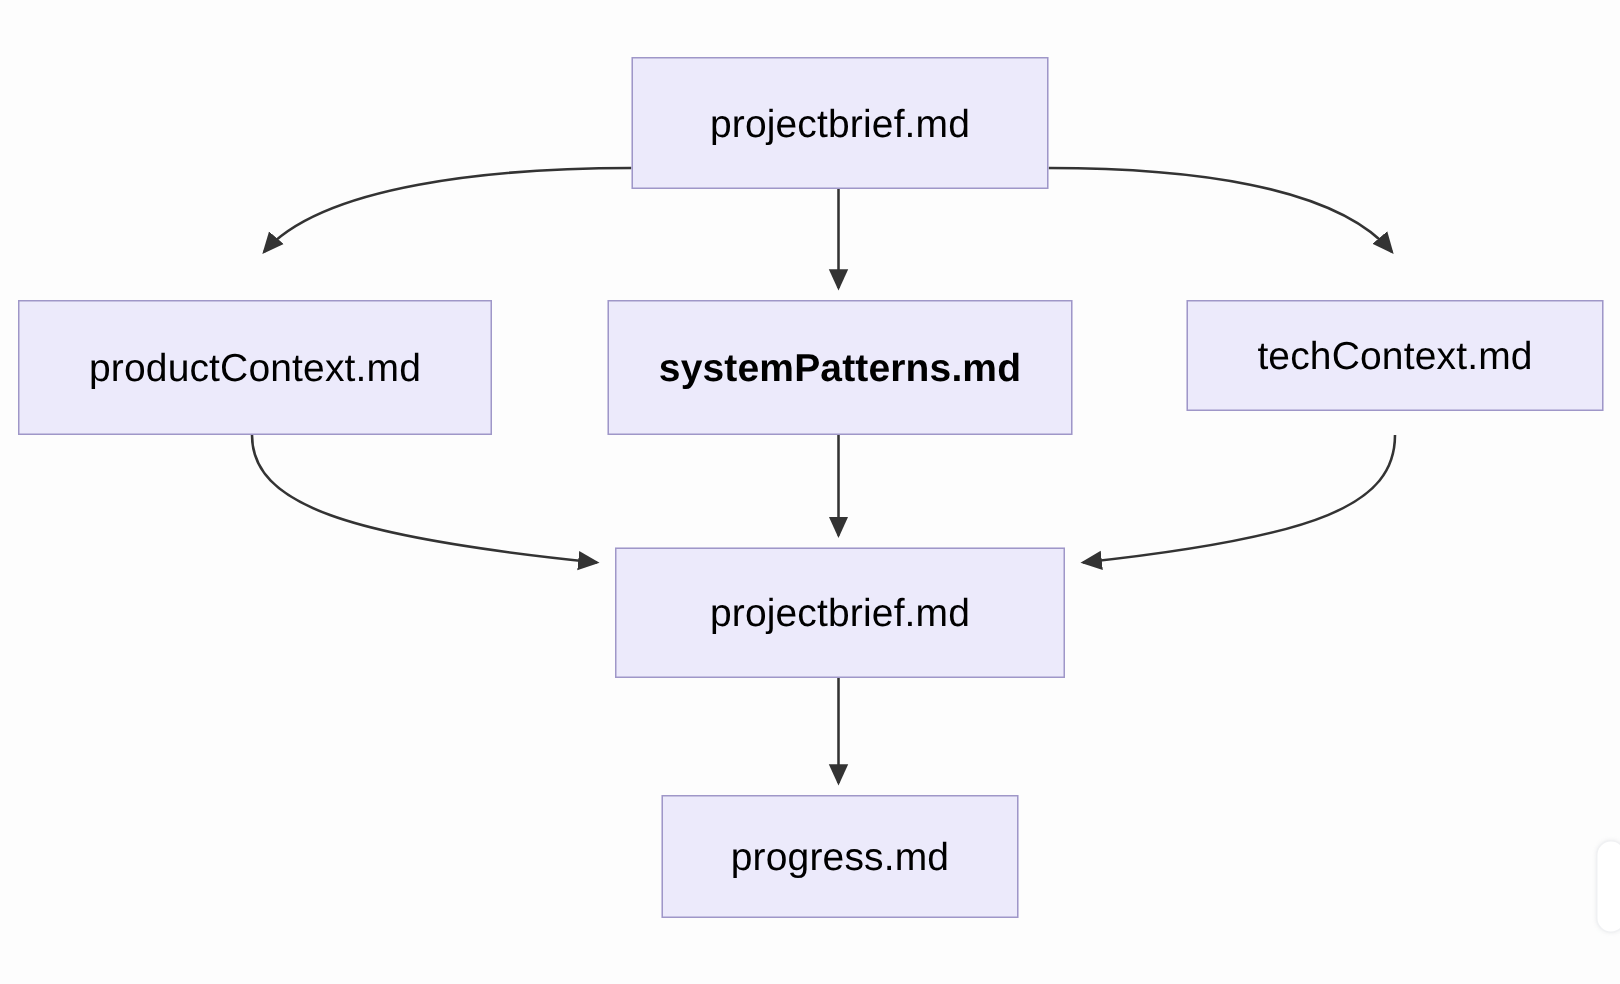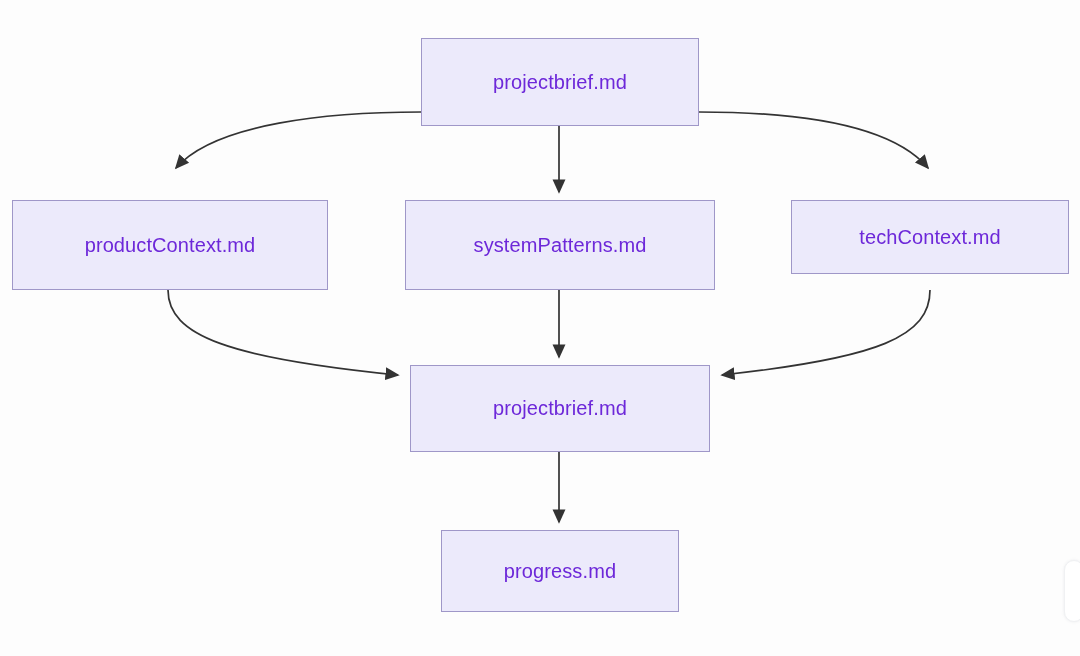--- a/index.html
+++ b/index.html
@@ -24,22 +24,22 @@
     pointer-events: none;
   }
   .node {
     position: absolute;
     box-sizing: border-box;
     background: #ECEAFB;
     border: 1.6px solid #9F97C8;
     display: flex;
     align-items: center;
     justify-content: center;
-    color: #6d28d9;
-    font-size: 20px;
+    color: #000000;
+    font-size: 26px;
     font-weight: 400;
     letter-spacing: 0.1px;
     white-space: nowrap;
   }
   .node-label {
     pointer-events: none;
   }
   #scrollbar-thumb {
     position: absolute;
     left: 1064px;
@@ -80,21 +80,21 @@
   </svg>
 
   <div class="node" style="left:421px; top:38px; width:278px; height:88px;">
     <span class="node-label">projectbrief.md</span>
   </div>
 
   <div class="node" style="left:12px; top:200px; width:316px; height:90px;">
     <span class="node-label">productContext.md</span>
   </div>
 
-  <div class="node" style="left:405px; top:200px; width:310px; height:90px;">
+  <div class="node" style="left:405px; top:200px; width:310px; height:90px;font-weight:bold;">
     <span class="node-label">systemPatterns.md</span>
   </div>
 
   <div class="node" style="left:791px; top:200px; width:278px; height:74px;">
     <span class="node-label">techContext.md</span>
   </div>
 
   <div class="node" style="left:410px; top:365px; width:300px; height:87px;">
     <span class="node-label">projectbrief.md</span>
   </div>

